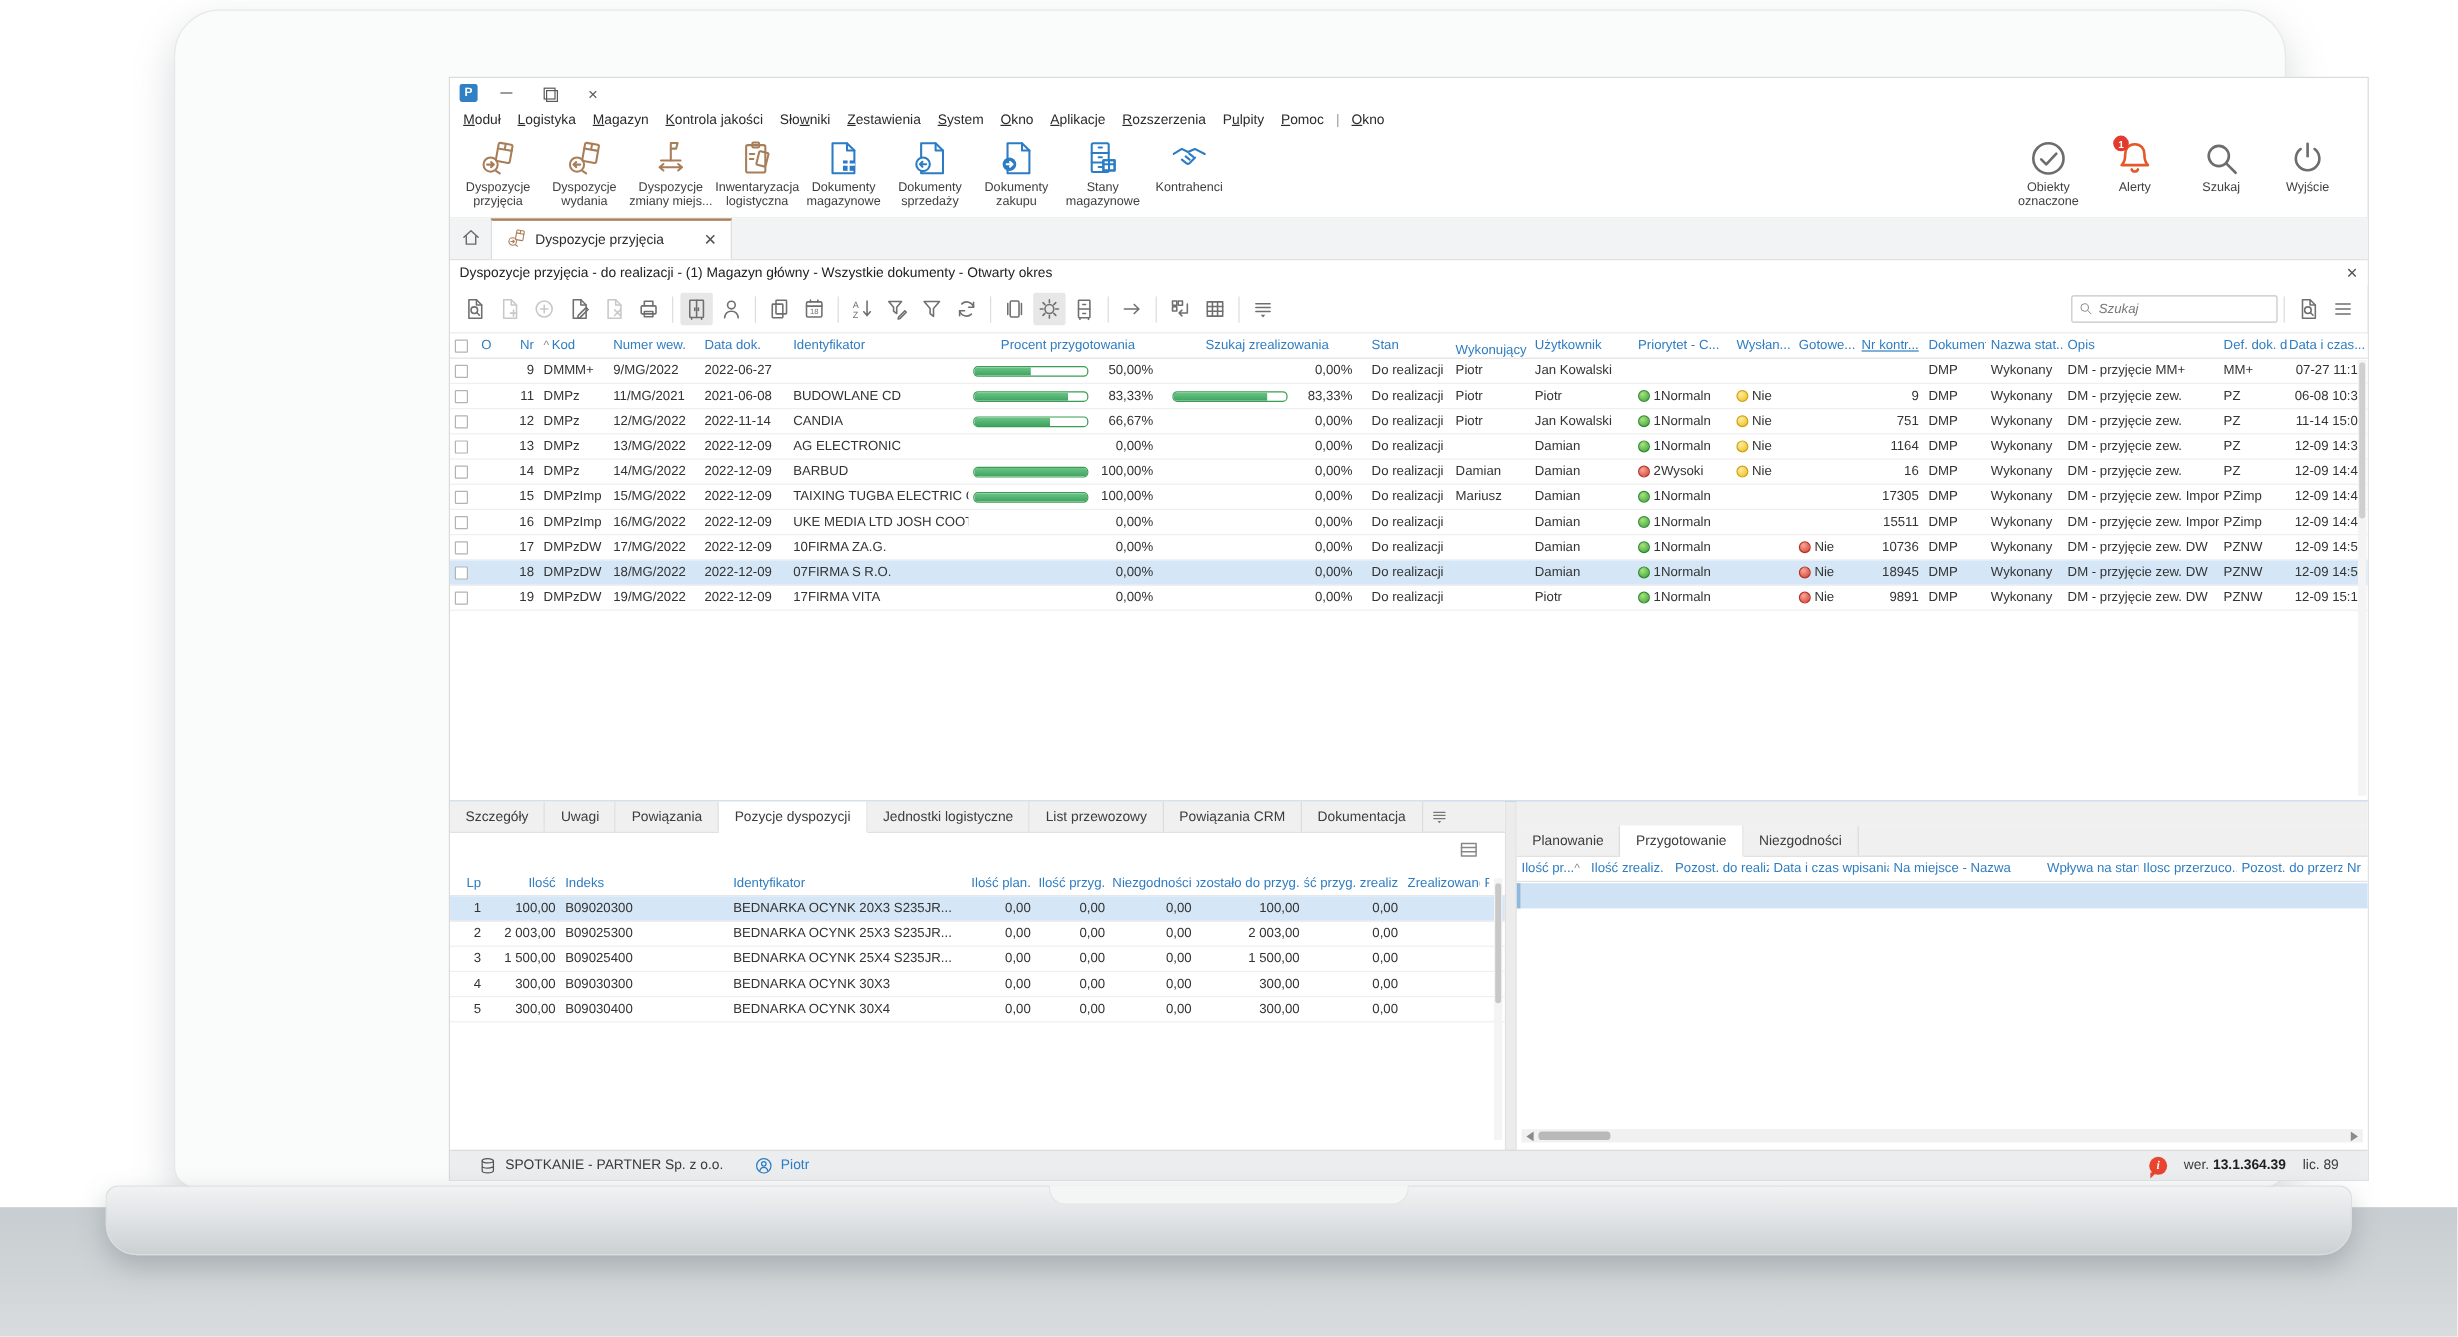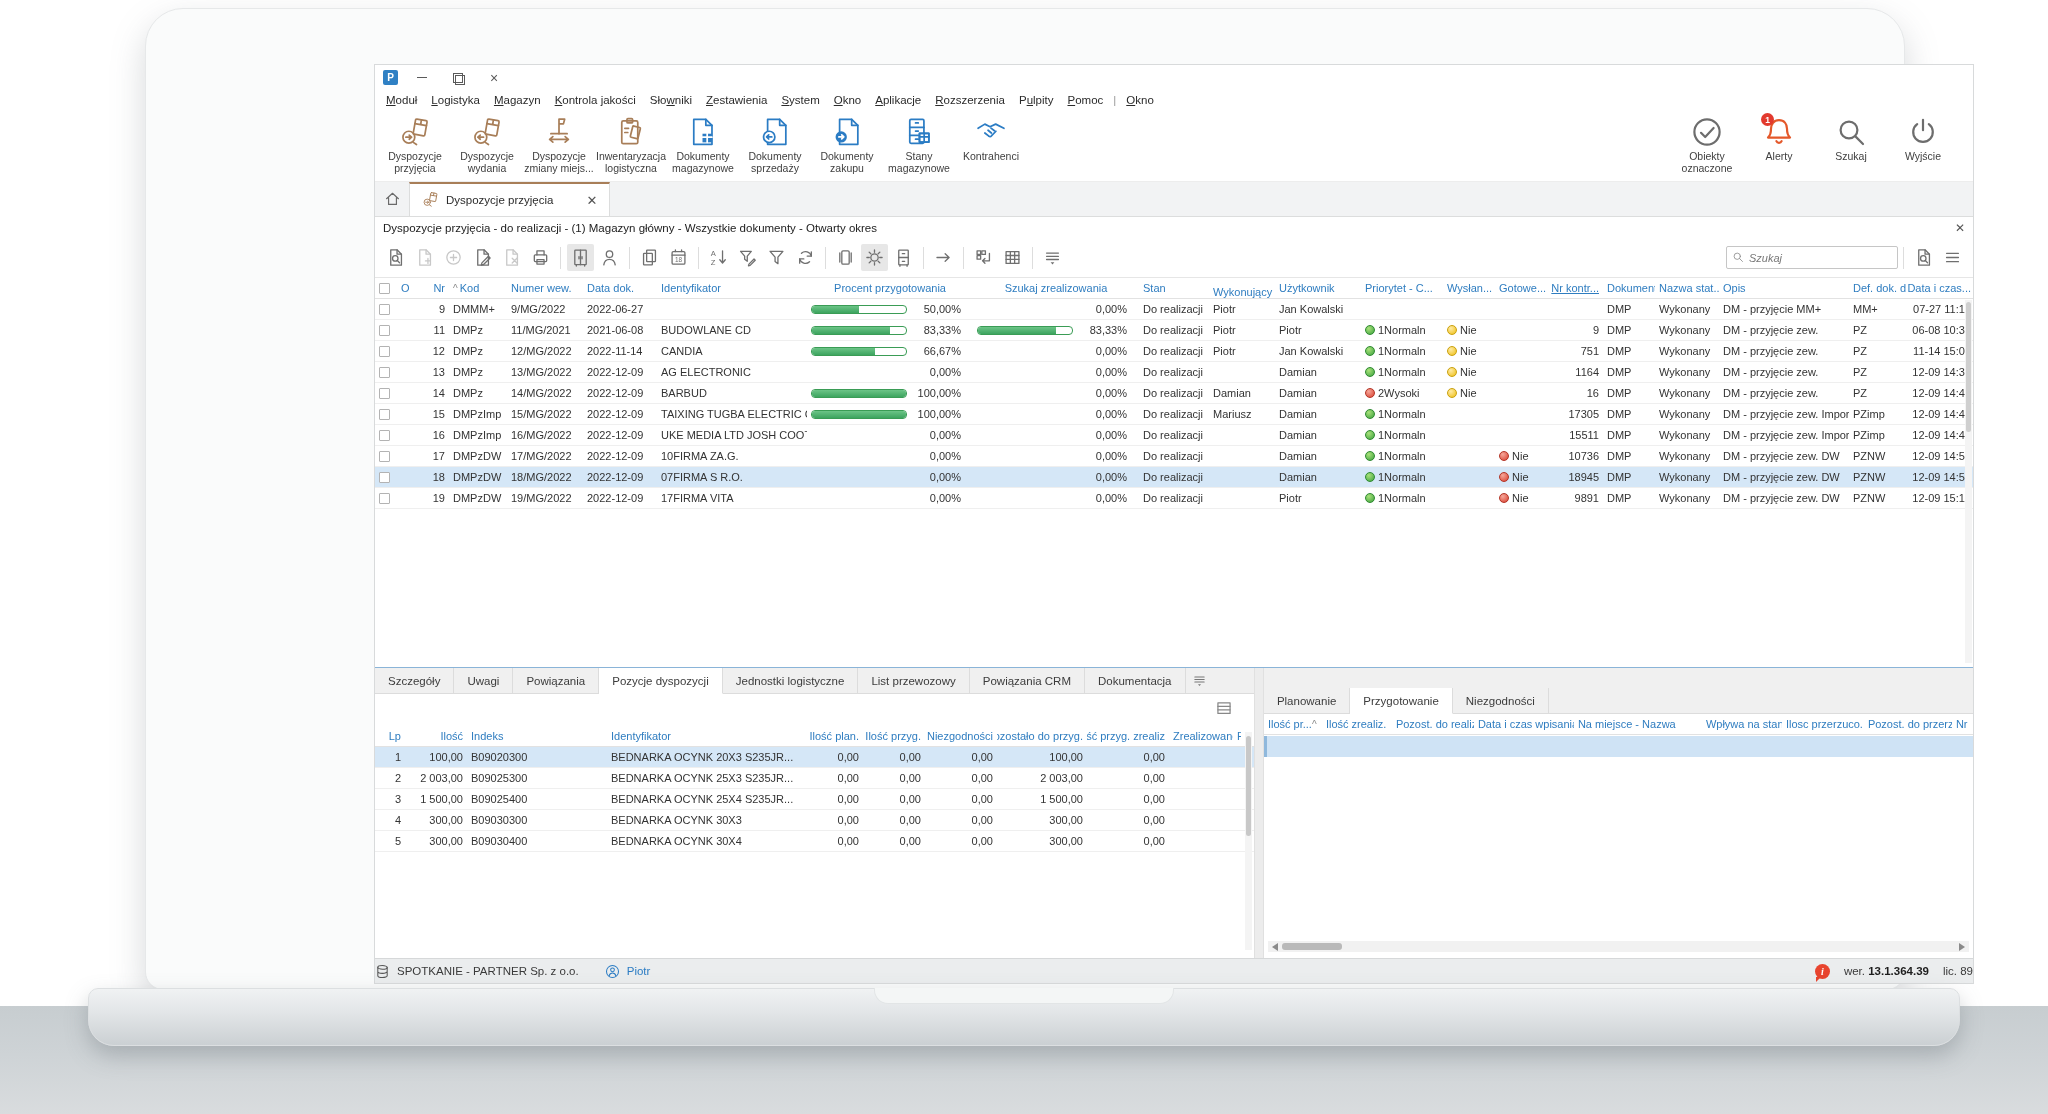--- a/index.html
+++ b/index.html
@@ -149,21 +149,21 @@
   .pr-selrow { height:21px; background:#cfe3f5; border-left:3px solid #8fb8dc; margin-top:1px; }
   .pr-body { flex:1; }
   .hscroll { height:11px; margin:0 4px 6px 4px; background:#f1f1f1; display:flex; align-items:center; flex:0 0 auto; }
   .harrow { width:0; height:0; border-style:solid; margin:0 4px; }
   .harrow.left { border-width:4px 6px 4px 0; border-color:transparent #8a8a8a transparent transparent; }
   .harrow.right { border-width:4px 0 4px 6px; border-color:transparent transparent transparent #8a8a8a; margin-left:auto; }
   .hthumb { width:60px; height:7px; background:#b9b9b9; border-radius:3px; }
 
   
   .statusbar { height:25px; background:#ebedee; border-top:1px solid #d6d8d9;
-               display:flex; align-items:center; padding:0 0; font-size:11.5px;
+               display:flex; align-items:center; padding:0 24px; font-size:11.5px;
                color:#3a3a3a; flex:0 0 auto; }
   .statusbar .sb-ic { margin-right:7px; color:#555; display:flex; }
   .statusbar .sb-ic svg { width:15px; height:15px; }
   .sb-user { display:flex; align-items:center; margin-left:26px; color:#2b7cc4; }
   .sb-user .sb-ic { color:#2b7cc4; }
   .sb-right { margin-left:auto; display:flex; align-items:center; gap:14px; }
   .info-ic { width:15px; height:15px; background:#e8442e; border-radius:50%; position:relative;
              color:#fff; font-size:10px; font-weight:bold; display:flex; align-items:center;
              justify-content:center; font-family:"Liberation Serif",serif; font-style:italic; }
   .info-ic::after { content:""; position:absolute; left:1px; bottom:-3px; width:0; height:0;

